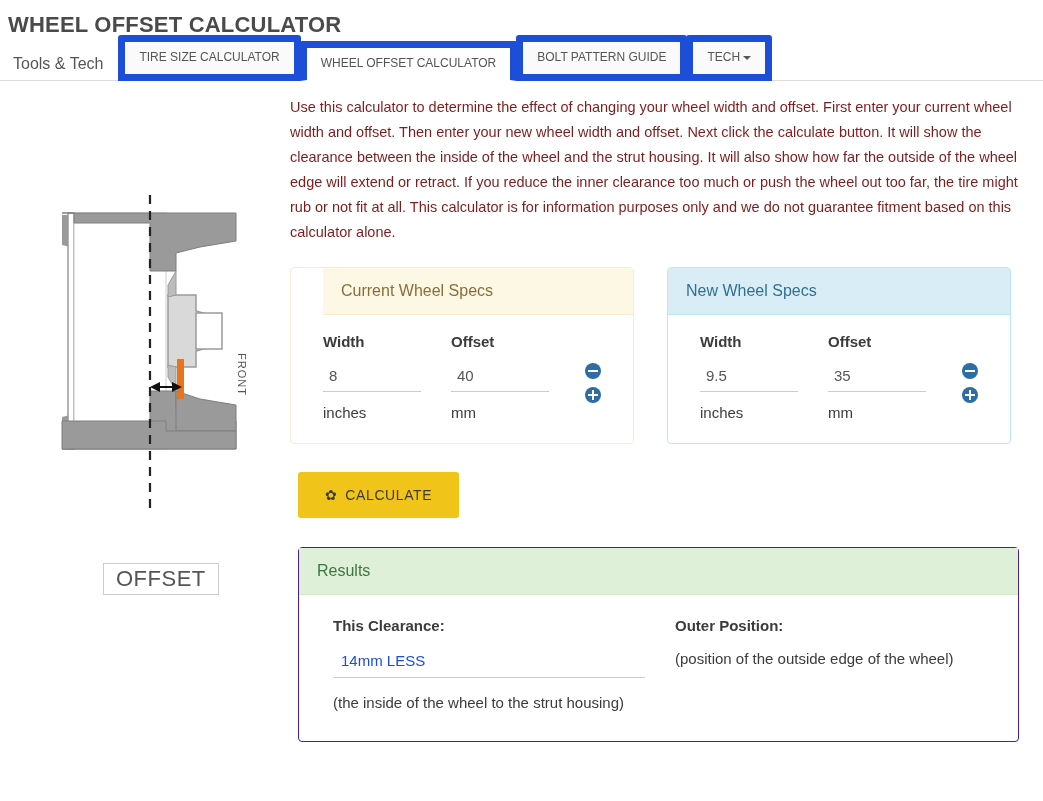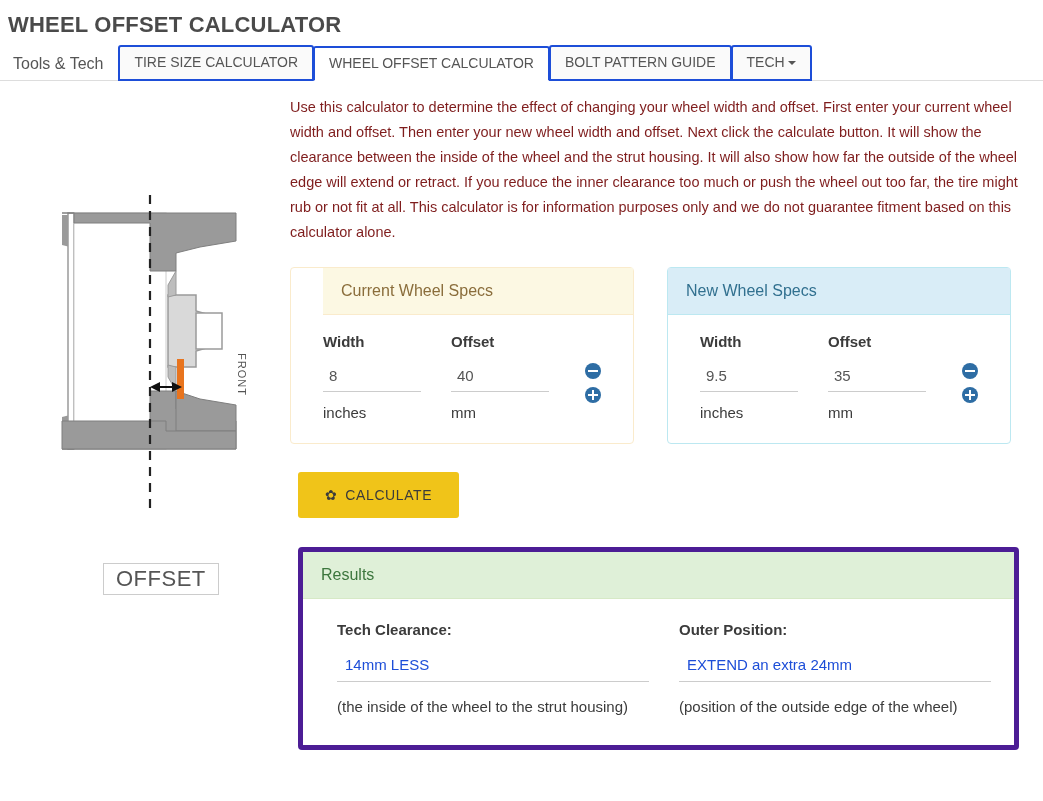--- a/index.html
+++ b/index.html
@@ -42,23 +42,23 @@
     white-space: nowrap;
     cursor: pointer;
   }
   .tab.plain {
     color: #555555;
     font-size: 16px;
     padding-left: 4px;
     padding-right: 14px;
   }
   .tab.boxed {
-    border: 2px solid #1d4ed8;
+    border: 7px solid #1d4ed8;
     background: #fafafa;
-    font-size: 14px;
+    font-size: 12px;
     color: #555555;
     margin-right: -1px;
     border-radius: 3px 3px 0 0;
     position: relative;
     top: 1px;
   }
   .tab.boxed.active {
     background: #ffffff;
     border-bottom: 1px solid #ffffff;
   }
@@ -183,21 +183,21 @@
     padding: 15px 27px;
     cursor: pointer;
     font-family: "Liberation Sans", sans-serif;
   }
   .gear { font-size: 14px; line-height: 1; }
 
   
   .results {
     margin: 29px 0 0 8px;
     width: 721px;
-    border: 5px solid #4c1d95;
+    border: 1px solid #4c1d95;
     border-radius: 4px;
     background: #ffffff;
   }
   .results-head {
     background: #dff0d8;
     color: #3c763d;
     font-size: 16px;
     padding: 14px 18px;
     border-bottom: 1px solid #d6e9c6;
   }
@@ -331,27 +331,26 @@
 
       <button class="calc-btn">
         <span class="gear">✿</span>
         <span>CALCULATE</span>
       </button>
 
       <div class="results">
         <div class="results-head">Results</div>
         <div class="results-body">
           <div class="rcol">
-            <div class="rlabel">Tech Clearance:</div>
+            <div class="rlabel">This Clearance:</div>
             <input type="text" readonly="" value="14mm LESS" style="">
             <div class="rnote">(the inside of the wheel to the strut housing)</div>
           </div>
           <div class="rcol">
             <div class="rlabel">Outer Position:</div>
-            <input type="text" readonly="" value="EXTEND an extra 24mm" style="">
             <div class="rnote">(position of the outside edge of the wheel)</div>
           </div>
         </div>
       </div>
 
     </div>
   </div>
 </div>
 
 </body></html>

